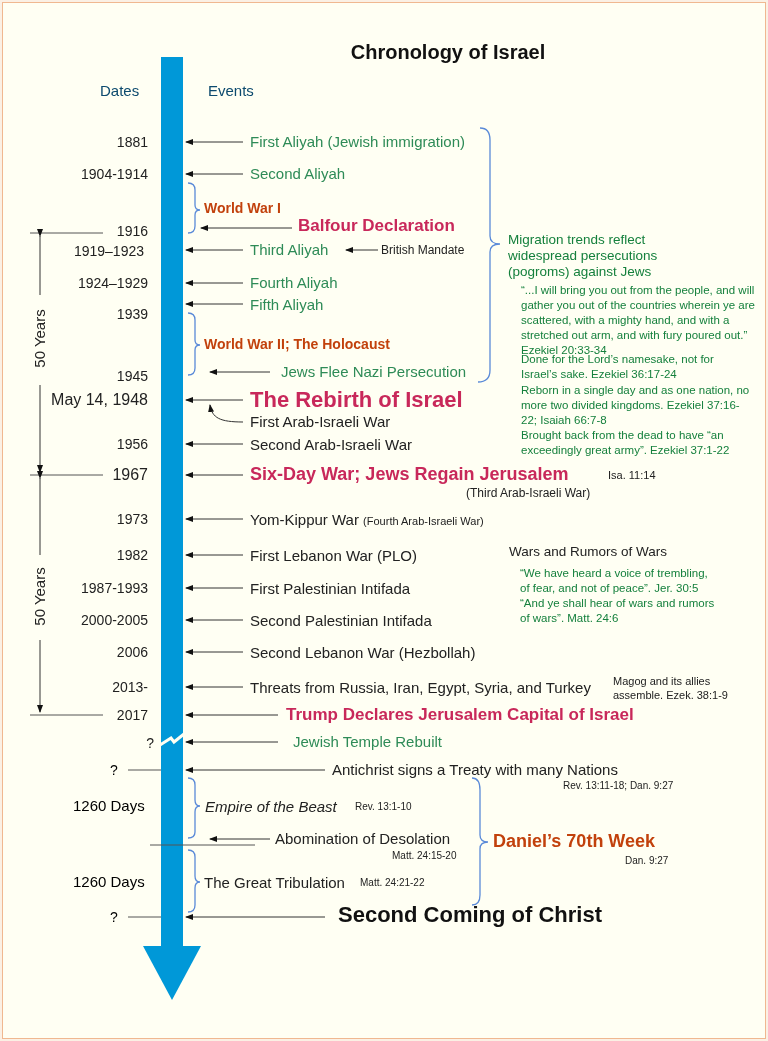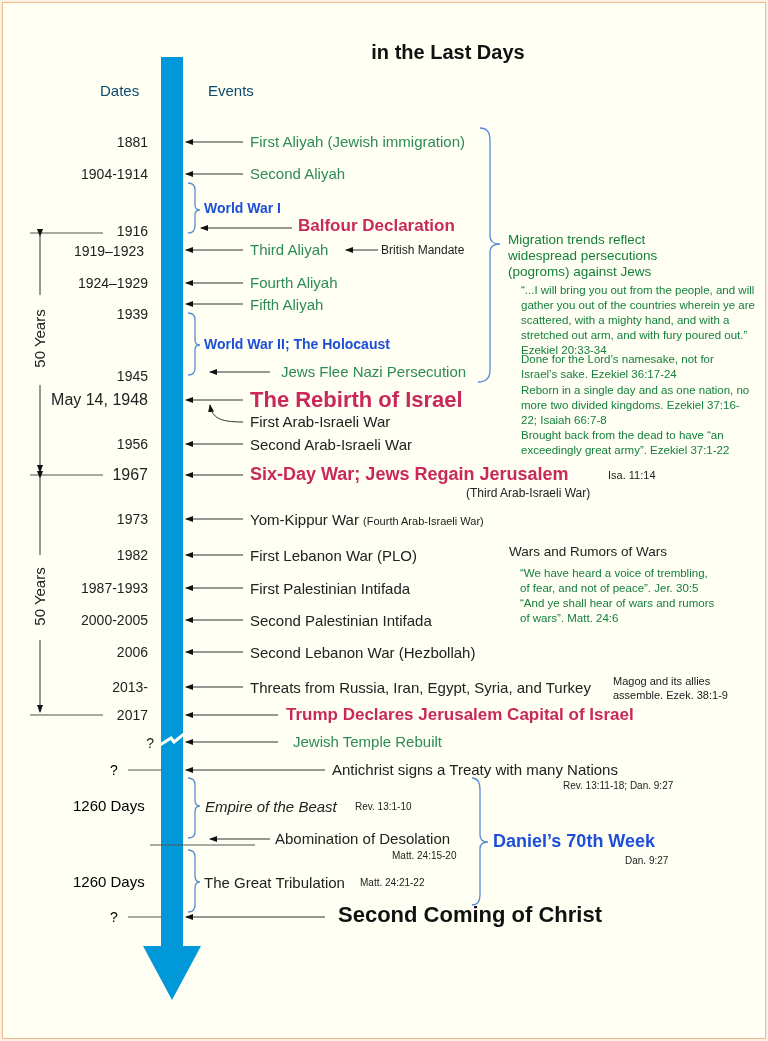--- a/index.html
+++ b/index.html
@@ -2,21 +2,21 @@
 <html><head>
 <meta charset="utf-8">
 <style>
   html,body{margin:0;padding:0;}
   body{width:768px;height:1041px;position:relative;overflow:hidden;background:#fbf0e4;font-family:"Liberation Sans",sans-serif;}
   .frame{position:absolute;left:2px;top:2px;width:762px;height:1035px;background:#fffff3;border:1px solid #f0b890;}
   .abs{position:absolute;white-space:nowrap;}
   .t{color:#222;}
   .green{color:#2e8b57;}
   .red{color:#c8285a;font-weight:bold;}
-  .blue{color:#1d4ed8;font-weight:bold;}
+  .blue{color:#c2410c;font-weight:bold;}
   .date{text-align:right;width:110px;font-size:14px;color:#222;}
   .ev{font-size:15px;}
   .small{font-size:11px;color:#222;}
   .note{font-size:11.5px;color:#15803d;line-height:15px;white-space:normal;}
   .title{font-size:20px;font-weight:bold;color:#111;text-align:center;width:260px;line-height:24px;}
   .hdr{font-size:15px;color:#0c4a6e;}
   .rot{transform:rotate(-90deg);transform-origin:center;font-size:15px;color:#222;}
   svg{position:absolute;left:0;top:0;}
 </style>
 </head>
@@ -84,21 +84,21 @@
     <path d="M188,183 Q195,183 195,190 L195,205 Q195,210 200,210 Q195,210 195,215 L195,226 Q195,233 188,233"></path>
     <path d="M188,313 Q195,313 195,320 L195,340 Q195,345 200,345 Q195,345 195,350 L195,368 Q195,375 188,375"></path>
     <path d="M480,128 Q490,128 490,140 L490,236 Q490,244 500,244 Q490,244 490,252 L490,370 Q490,382 478,382"></path>
     <path d="M188,778 Q195,778 195,785 L195,800 Q195,806 200,806 Q195,806 195,812 L195,832 Q195,838 188,838"></path>
     <path d="M188,850 Q195,850 195,857 L195,876 Q195,882 200,882 Q195,882 195,888 L195,905 Q195,912 188,912"></path>
     <path d="M472,778 Q480,778 480,790 L480,835 Q480,842 488,842 Q480,842 480,849 L480,895 Q480,905 472,905"></path>
   </g>
 </svg>
 
 <div class="abs title" style="left:318px;top:40px;">
-  <div>in the Last Days</div>
+  <div>Chronology of Israel</div>
 </div>
 
 <div class="abs hdr" style="left:100px;top:82px;">Dates</div>
 <div class="abs hdr" style="left:208px;top:82px;">Events</div>
 
 <div class="abs rot" style="left:4px;top:330px;width:70px;text-align:center;">50 Years</div>
 <div class="abs rot" style="left:4px;top:588px;width:70px;text-align:center;">50 Years</div>
 
 <div class="abs date" style="left:38px;top:134px;">1881</div>
 <div class="abs date" style="left:38px;top:166px;">1904-1914</div>

